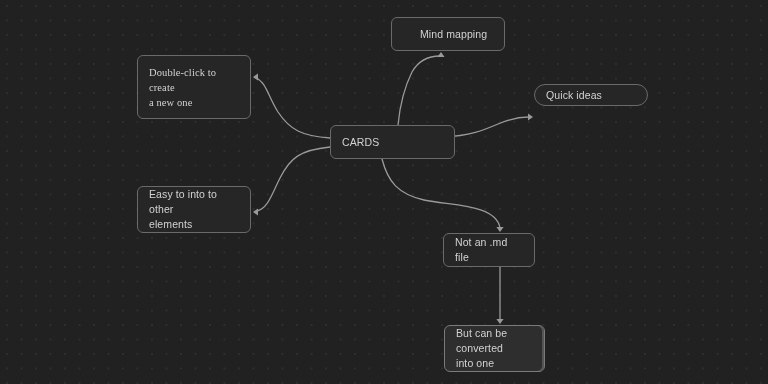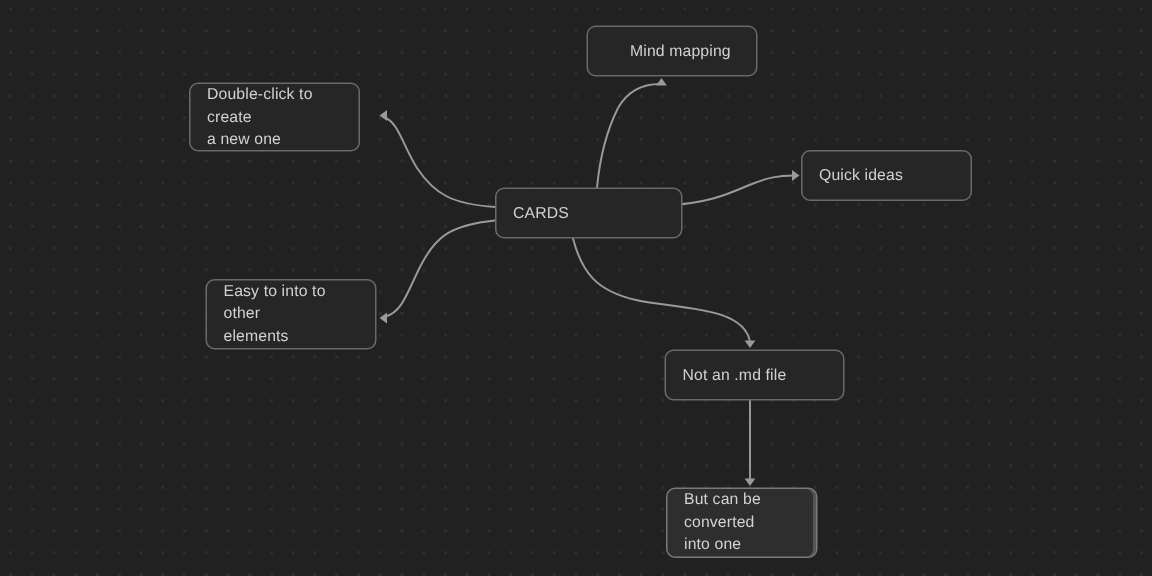--- a/index.html
+++ b/index.html
@@ -78,24 +78,24 @@
         <polygon points="500,232 496.4,227 503.6,227" fill="#9a9a9a"></polygon>
       </g>
       <g>
         <path d="M 500 267 L 500 320" fill="none" stroke="#9a9a9a" stroke-width="1.3" stroke-linecap="round"></path>
         <polygon points="500,324 496.4,319 503.6,319" fill="#9a9a9a"></polygon>
       </g>
     </svg>
 
   <div id="node-layer">
       <div class="node" style="left: 330px; top: 125px; width: 125px; height: 34px;"><span class="node-label">CARDS</span></div>
-      <div class="node" style="left: 126px; top: 55px; width: 114px; height: 46px;"><span class="node-label">Double-click to create
+      <div class="node" style="left: 137px; top: 55px; width: 114px; height: 64px; font-family: Liberation Serif, serif;"><span class="node-label">Double-click to create
 a new one</span></div>
       <div class="node" style="left: 137px; top: 186px; width: 114px; height: 47px;"><span class="node-label">Easy to into to other
 elements</span></div>
       <div class="node" style="left: 391px; top: 17px; width: 114px; height: 34px; padding-left: 28px;"><span class="node-label">Mind mapping</span></div>
-      <div class="node" style="left: 534px; top: 100px; width: 114px; height: 34px;"><span class="node-label">Quick ideas</span></div>
-      <div class="node" style="left: 443px; top: 233px; width: 120px; height: 34px;"><span class="node-label">Not an .md file</span></div>
+      <div class="node" style="left: 534px; top: 84px; width: 114px; height: 22px; border-radius: 12px;"><span class="node-label">Quick ideas</span></div>
+      <div class="node" style="left: 443px; top: 233px; width: 92px; height: 34px;"><span class="node-label">Not an .md file</span></div>
       <div class="node selected" style="left: 444px; top: 325px; width: 101px; height: 47px;"><span class="node-label">But can be converted
 into one</span></div>
     </div>
 
 </div>
 
 </body></html>

